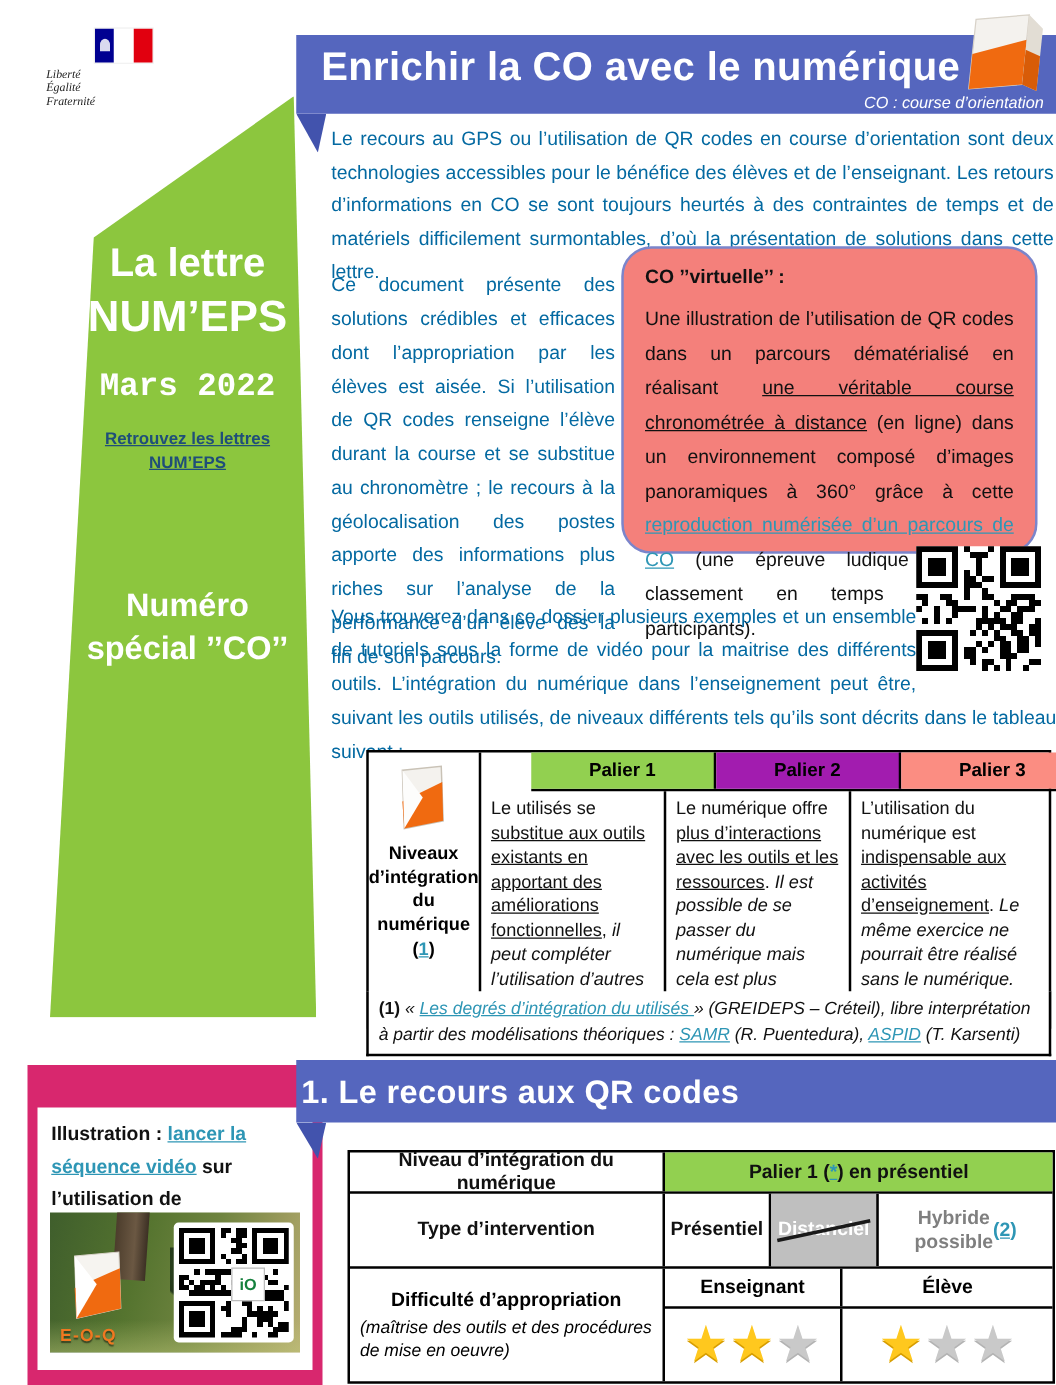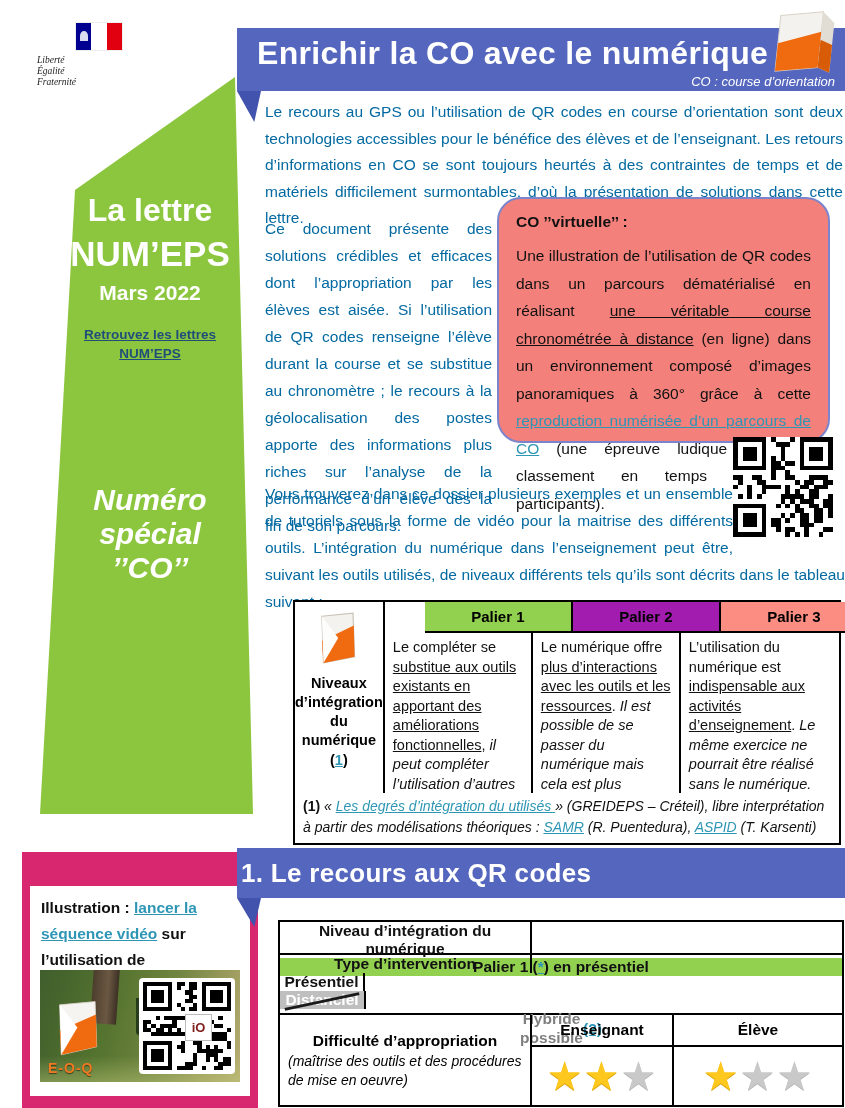--- a/index.html
+++ b/index.html
@@ -22,23 +22,23 @@
   #logo .flag .rd{flex:1;background:#E1000F}
   #logo .name{font-weight:700;color:#1a1a1a;font-size:16.5px;line-height:19px;letter-spacing:.2px;margin-top:4px;}
   #logo .motto{font-family:"Liberation Serif",serif;font-style:italic;font-size:9.5px;line-height:11px;color:#222;margin-top:4px;}
 
   
   #green{position:absolute;left:35px;top:77px;width:218px;height:737px;background:#8CC63E;
          clip-path:polygon(200px 0, 218px 737px, 5px 737px, 40px 113px);}
   #green .inner{position:absolute;left:30px;top:112px;width:170px;text-align:center;color:#fff;}
   .nl-title1{font-size:32px;font-weight:700;line-height:42px;}
   .nl-title2{font-size:35px;font-weight:700;line-height:46px;}
-  .nl-date{font-size:21px;font-weight:700;line-height:28px;margin-top:2px;}
+  .nl-date{font-size:26px;font-weight:700;line-height:28px;margin-top:18px;font-family:Liberation Mono, monospace;}
   .nl-link{display:inline-block;margin-top:18px;font-size:13.5px;font-weight:700;line-height:19px;color:#1F4E79;text-decoration:underline;cursor:pointer;}
-  .nl-special{margin-top:120px;font-size:30px;font-weight:700;font-style:italic;line-height:34px;}
+  .nl-special{margin-top:88px;font-size:26px;font-weight:700;line-height:34px;}
 
   
   #banner1{position:absolute;left:237px;top:28px;width:608px;height:63px;background:#5566BE;z-index:3;}
   #banner1 .title{color:#fff;font-weight:700;font-size:32px;padding:7px 0 0 20px;letter-spacing:.3px;}
   #banner1 .subtitle{position:absolute;right:10px;bottom:2px;color:#fff;font-style:italic;font-size:13px;}
   #tail1{position:absolute;left:237px;top:91px;width:24px;height:31px;background:#4253AD;
          clip-path:polygon(0 0,100% 0,72% 100%);z-index:3;}
   .oflag{position:absolute;z-index:5;}
 
   
@@ -85,25 +85,25 @@
   #illusbox{position:absolute;left:30px;top:886px;width:220px;height:210px;background:#fff;z-index:2;box-sizing:border-box;padding:9px 11px;}
   #illusbox .caption{font-size:15.5px;line-height:26px;color:#111;}
   #photo{position:absolute;left:40px;top:970px;width:200px;height:112px;z-index:2;overflow:hidden;
          background:linear-gradient(105deg,#3f5e2c 0%,#55742f 35%,#6f8440 60%,#9a9a5c 82%,#b9af74 100%);}
   #photo .trunk{position:absolute;left:52px;top:-4px;width:26px;height:58px;background:linear-gradient(90deg,#4c3d2c,#6b5843 60%,#3c3024);transform:rotate(4deg);}
   #photo .bush{position:absolute;left:96px;top:28px;width:46px;height:40px;background:radial-gradient(circle at 40% 40%,#2f4a20,#24381a 70%,transparent 75%);}
   #photo .grasslight{position:absolute;left:0;bottom:0;width:100%;height:26px;background:linear-gradient(0deg,rgba(190,200,120,.45),transparent);}
   #eoq{position:absolute;left:8px;bottom:6px;color:#F07820;font-weight:700;font-size:14px;letter-spacing:1px;text-shadow:0 1px 1px rgba(0,0,0,.5);}
   #photoqr{position:absolute;right:5px;top:8px;width:96px;height:96px;background:#fff;border-radius:4px;padding:4px;box-sizing:border-box;}
   #iobadge{position:absolute;right:28px;top:44px;width:25px;height:25px;background:#fff;border:1px solid #bbb;z-index:6;display:flex;align-items:center;justify-content:center;font-weight:700;font-size:13px;color:#F07820;}
-  #iobadge span{color:#7f1d1d}
+  #iobadge span{color:#15803d}
 
   
   #table2{position:absolute;left:278px;top:920px;width:566px;border:2px solid #000;box-sizing:border-box;background:#fff;z-index:2;}
-  .t2row{display:flex;box-sizing:border-box;flex-direction:column;}
+  .t2row{display:flex;box-sizing:border-box;}
   .t2c{box-sizing:border-box;border-right:2px solid #000;display:flex;align-items:center;justify-content:center;text-align:center;font-size:15.5px;color:#111;}
   .t2c:last-child{border-right:none;}
   #t2r1{height:33px;border-bottom:2px solid #000;}
   #t2r1 .c1{width:252px;font-weight:700;}
   #t2r1 .c2{flex:1;background:#92D050;font-weight:700;}
   #t2r2{height:60px;border-bottom:2px solid #000;}
   #t2r2 .c1{width:252px;font-weight:700;}
   #t2r2 .c2{width:85px;font-weight:700;}
   #t2r2 .c3{width:86px;background:#BFBFBF;color:#fff;font-weight:700;position:relative;}
   #t2r2 .c3 .strike{position:absolute;left:4px;right:4px;top:48%;height:3px;background:#1a1a1a;transform:rotate(-12deg);}
@@ -318,21 +318,21 @@
 numérique</div>
       <div class="ref"><span class="b">(</span><span class="lk">1</span><span class="b">)</span></div>
     </div>
     <div id="t1right">
       <div class="t1hrow">
         <div class="t1hcell" style="background:#92D050">Palier 1</div>
         <div class="t1hcell" style="background:#a21caf">Palier 2</div>
         <div class="t1hcell" style="background:#FB8D82">Palier 3</div>
       </div>
       <div class="t1brow">
-        <div class="t1cell"><span>Le compléter se </span><span class="u">substitue aux outils existants en apportant des améliorations fonctionnelles</span><span>, </span><span class="i">il peut compléter l’utilisation d’autres outils.</span></div>
+        <div class="t1cell"><span>Le utilisés se </span><span class="u">substitue aux outils existants en apportant des améliorations fonctionnelles</span><span>, </span><span class="i">il peut compléter l’utilisation d’autres outils.</span></div>
         <div class="t1cell"><span>Le numérique offre </span><span class="u">plus d’interactions avec les outils et les ressources</span><span>. </span><span class="i">Il est possible de se passer du numérique mais cela est plus chronophage.</span></div>
         <div class="t1cell"><span>L’utilisation du numérique est </span><span class="u">indispensable aux activités d’enseignement</span><span>. </span><span class="i">Le même exercice ne pourrait être réalisé sans le numérique.</span></div>
       </div>
     </div>
   </div>
 
   <div id="footnote"><span class="b">(1) </span><span class="i">« </span><span class="i lk">Les degrés d’intégration du utilisés </span><span class="i">» (GREIDEPS – Créteil), libre interprétation à partir des modélisations théoriques : </span><span class="i lk">SAMR</span><span class="i"> (R. Puentedura), </span><span class="i lk">ASPID</span><span class="i"> (T. Karsenti)</span></div>
 
   <div id="magenta"></div>
 

